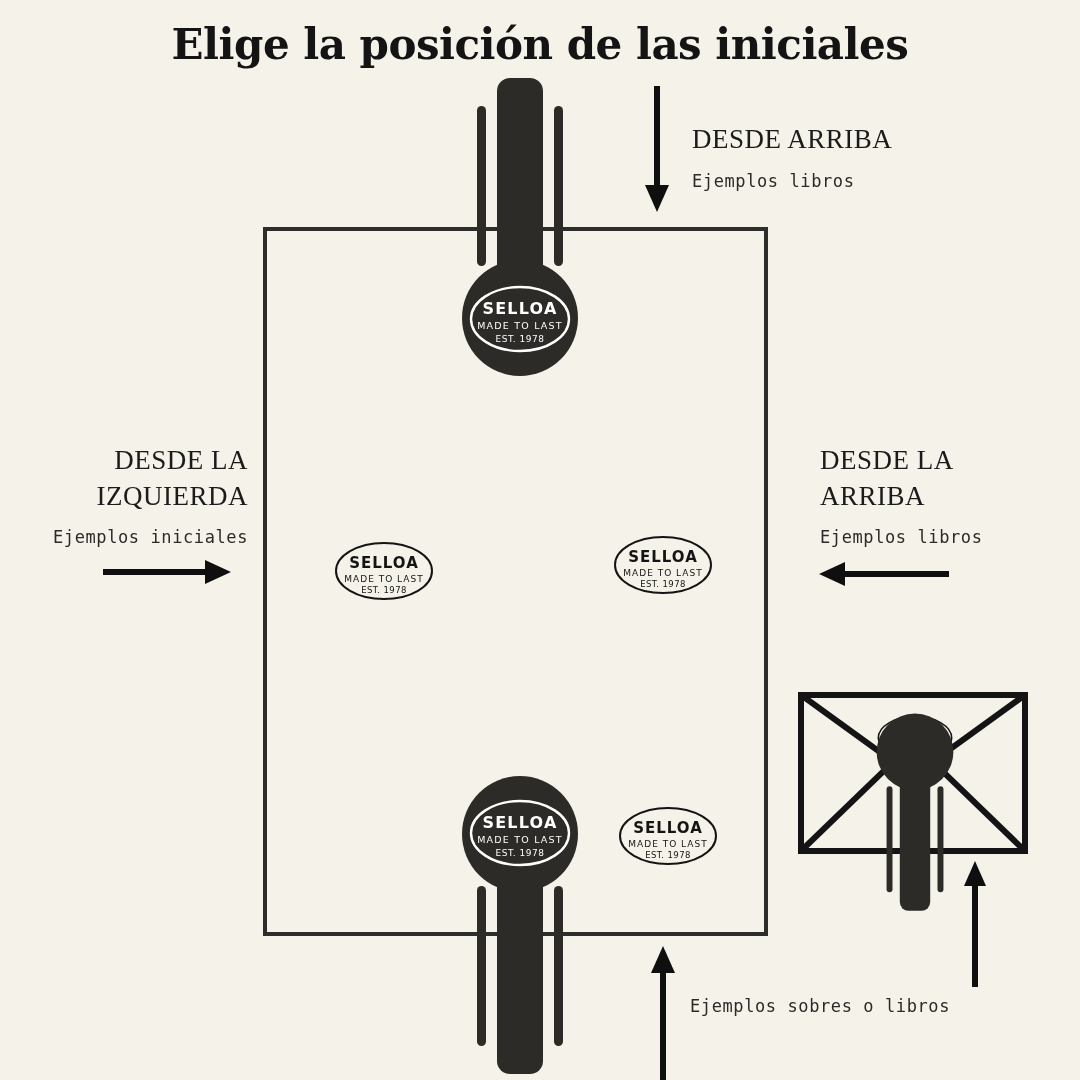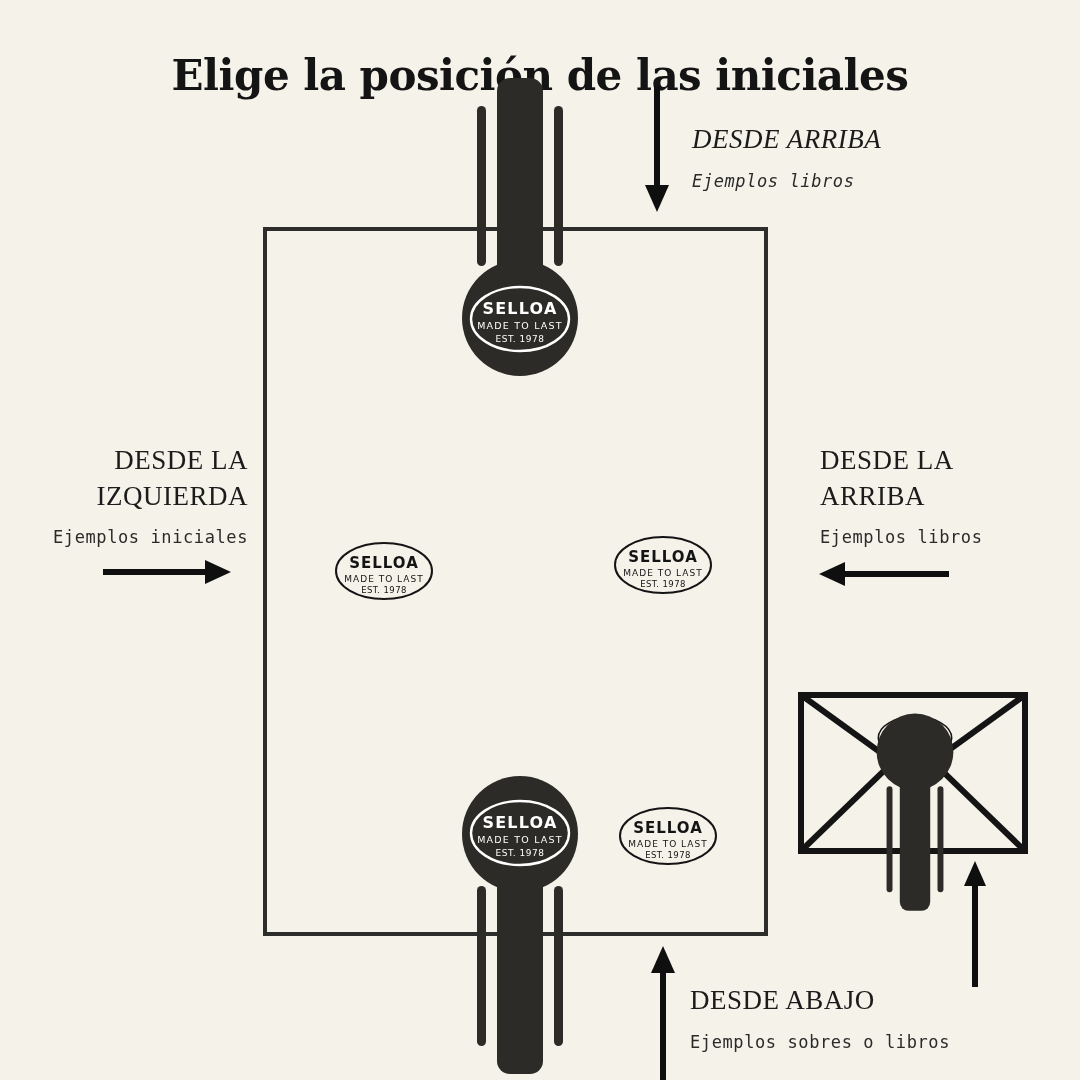--- a/index.html
+++ b/index.html
@@ -15,21 +15,20 @@
   
   .title{
     position:absolute;left:0;top:20px;width:1080px;
     text-align:center;
     font-family:"DejaVu Serif", serif;
     font-weight:bold;
     font-size:42px;
     letter-spacing:-0.5px;
     color:#141414;
     white-space:nowrap;
-    margin-top:31px;
   }
 
   
   .paper-rect{
     position:absolute;
     left:263px;top:227px;
     width:505px;height:709px;
     border:4px solid #2d2d2b;
     box-sizing:border-box;
     background:transparent;
@@ -47,21 +46,21 @@
   }
   .label-sub{
     font-family:"DejaVu Sans Mono", monospace;
     font-size:17px;
     letter-spacing:0.6px;
     color:#2a2a28;
     margin-top:13px;
     white-space:nowrap;
   }
 
-  #label-top{left:692px;top:122px;font-style:italic;}
+  #label-top{left:692px;top:122px;}
   #label-left{left:8px;top:443px;width:240px;text-align:right;}
   #label-left .label-sub{text-align:right;}
   #label-right{left:820px;top:443px;}
   #label-bottom{left:690px;top:983px;}
 
   
   .arrow{position:absolute;}
   .arrow .shaft{position:absolute;background:#0f0f0f;}
   .arrow .head{position:absolute;width:0;height:0;}
 
@@ -257,17 +256,16 @@
     <div class="label-sub">Ejemplos iniciales</div>
   </div>
 
   <div class="label-block" id="label-right">
     <div class="label-title">DESDE LA</div>
     <div class="label-title">ARRIBA</div>
     <div class="label-sub">Ejemplos libros</div>
   </div>
 
   <div class="label-block" id="label-bottom">
-    <div class="label-title">DESDE ABAJO</div>
     <div class="label-sub">Ejemplos sobres o libros</div>
   </div>
 
 </div>
 
 </body></html>

